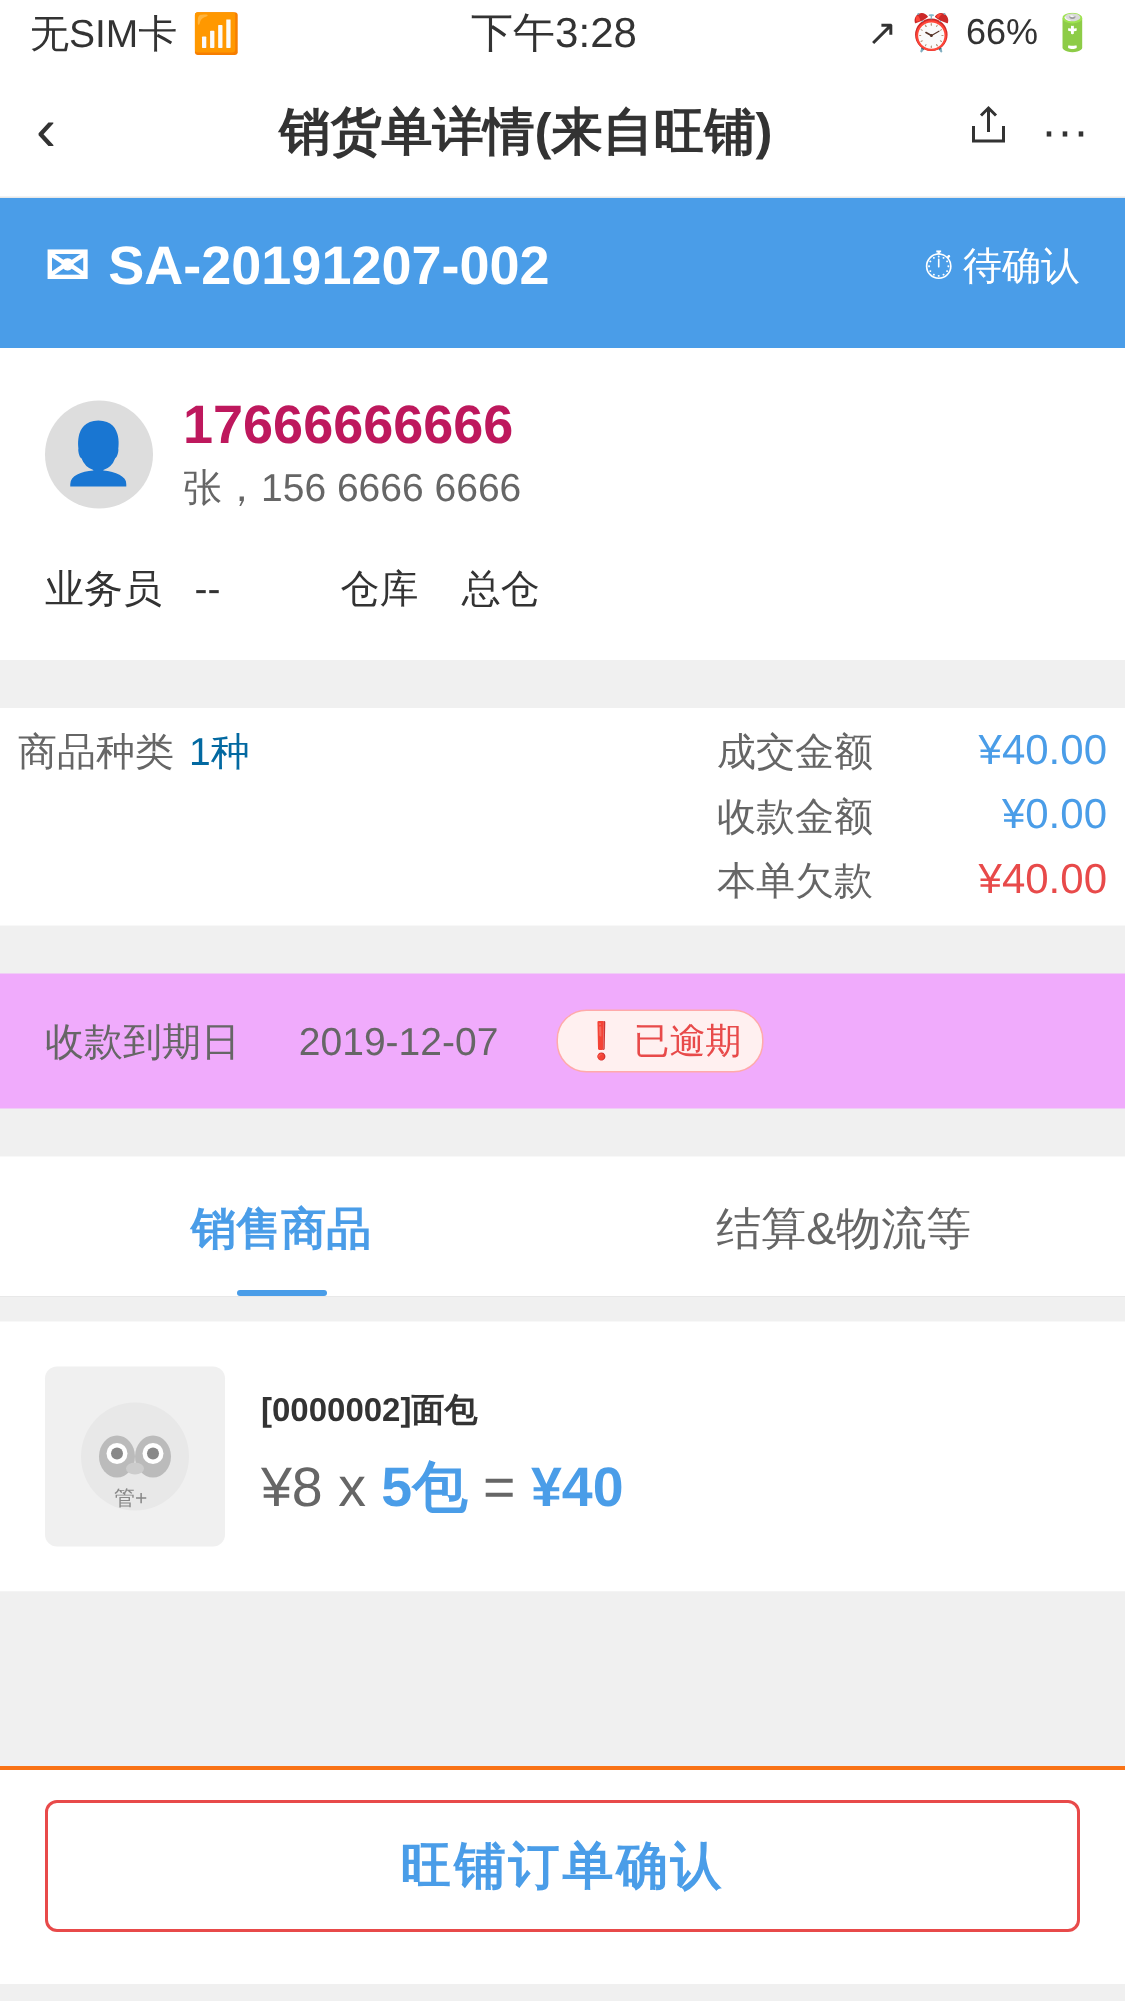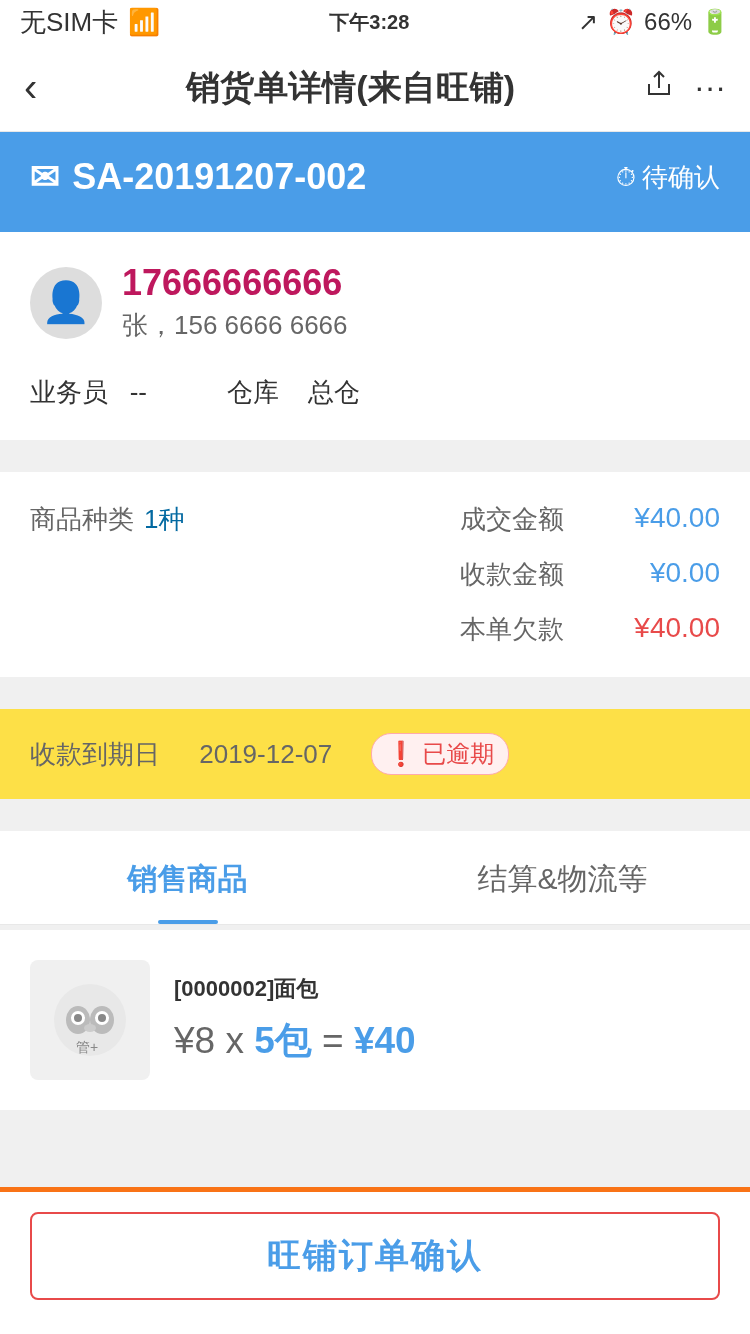--- a/index.html
+++ b/index.html
@@ -18,21 +18,21 @@
       background: #fff;
       height: 44px;
       display: flex;
       align-items: center;
       justify-content: space-between;
       padding: 0 20px;
       font-size: 26px;
       font-weight: 500;
     }
     .status-left { display: flex; align-items: center; gap: 10px; }
-    .status-center { font-size: 20px; font-weight: 700; }
+    .status-center { font-size: 28px; font-weight: 400; }
     .status-right { display: flex; align-items: center; gap: 8px; font-size: 24px; }
 
     
     .nav-bar {
       background: #fff;
       height: 88px;
       display: flex;
       align-items: center;
       padding: 0 24px;
       border-bottom: 1px solid #e8e8e8;
@@ -136,21 +136,21 @@
       gap: 80px;
       margin-top: 32px;
       font-size: 26px;
       color: #666;
     }
     .customer-meta span { color: #333; }
 
     
     .summary-section {
       background: #fff;
-      padding: 30px;
+      padding: 12px;
       margin-bottom: 16px;
     }
     .summary-row {
       display: flex;
       justify-content: space-between;
       align-items: flex-start;
     }
     .summary-left {
       display: flex;
       align-items: center;
@@ -159,36 +159,36 @@
       color: #666;
     }
     .summary-left-value {
       color: #0369a1;
       font-size: 26px;
     }
     .summary-right {
       display: flex;
       flex-direction: column;
       align-items: flex-end;
-      gap: 20px;
+      gap: 8px;
       font-size: 26px;
       color: #666;
     }
     .amount-row {
       display: flex;
       justify-content: space-between;
       width: 260px;
     }
     .amount-value { font-size: 28px; }
     .amount-blue { color: #4a9de8; }
     .amount-red { color: #e84a4a; }
 
     
     .due-section {
-      background: #fde047;
+      background: #f0abfc;
       padding: 24px 30px;
       margin-bottom: 16px;
       font-size: 26px;
       color: #666;
     }
     .due-row {
       display: flex;
       align-items: center;
       gap: 16px;
     }
@@ -201,21 +201,21 @@
       color: #e84a4a;
       display: flex;
       align-items: center;
       gap: 6px;
     }
     .warning-icon { color: #e84a4a; }
 
     
     .tabs-section {
       background: #fff;
-      margin-bottom: 5px;
+      margin-bottom: 16px;
     }
     .tabs-row {
       display: flex;
       border-bottom: 1px solid #e8e8e8;
     }
     .tab-item {
       flex: 1;
       text-align: center;
       padding: 28px 0 24px;
       font-size: 30px;
@@ -287,26 +287,26 @@
     
     .bottom-area {
       background: #f0f0f0;
       flex: 1;
       min-height: 260px;
     }
 
     
     .confirm-btn-wrapper {
       position: fixed;
-      bottom: 0;
+      bottom: 12px;
       left: 0;
       width: 750px;
       background: #fff;
       padding: 20px 30px 34px;
-      border-top: 5px solid #f97316;
+      border-top: 3px solid #f97316;
     }
     .confirm-btn {
       width: 100%;
       height: 88px;
       border: none;
       background: #fff;
       border: 2px solid #e84a4a;
       border-radius: 8px;
       font-size: 34px;
       font-weight: 600;

